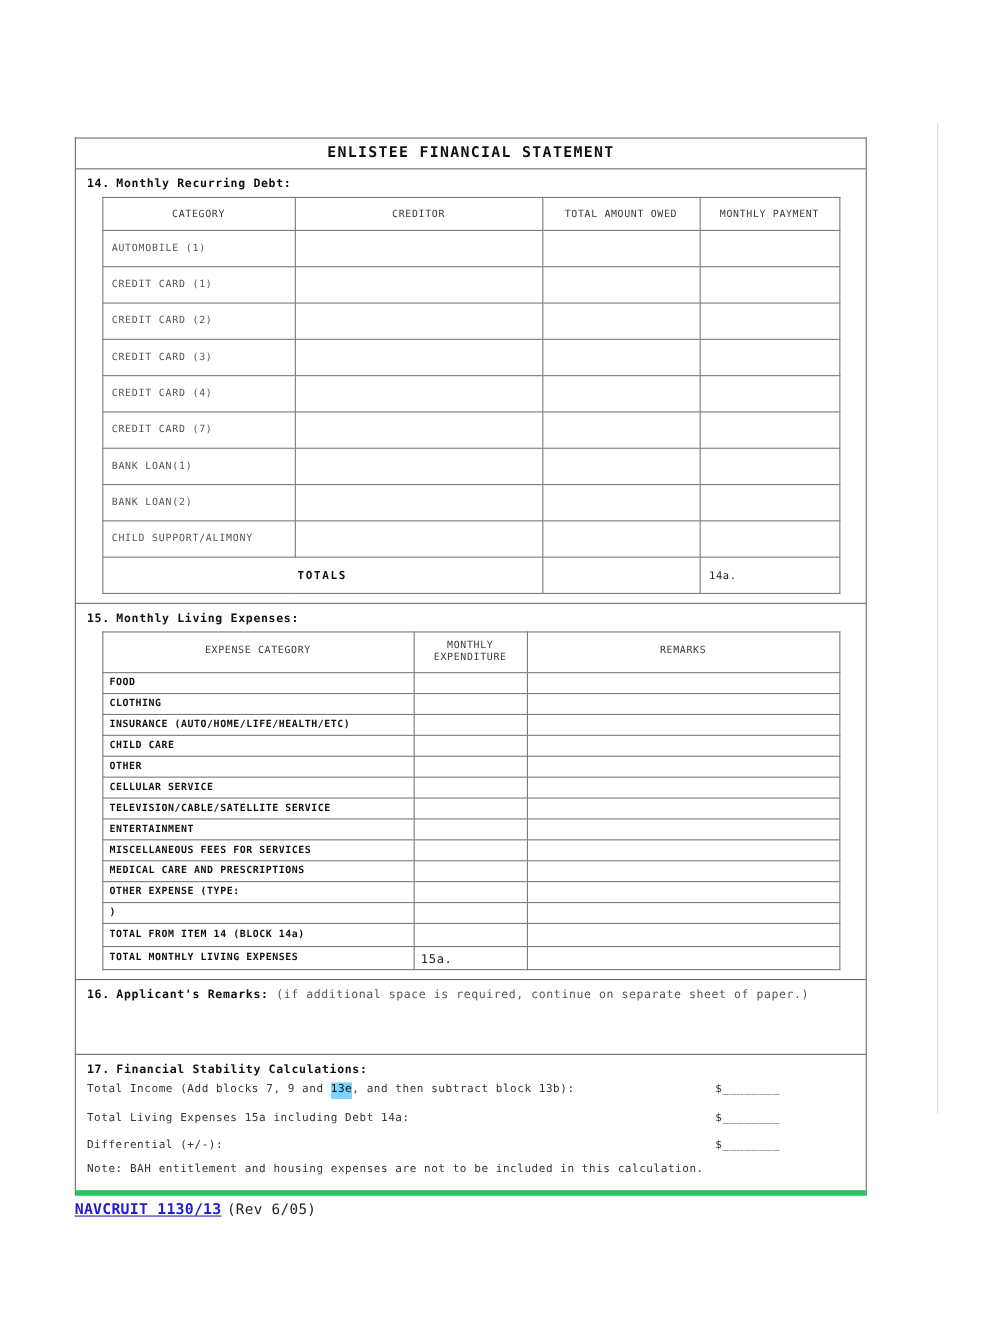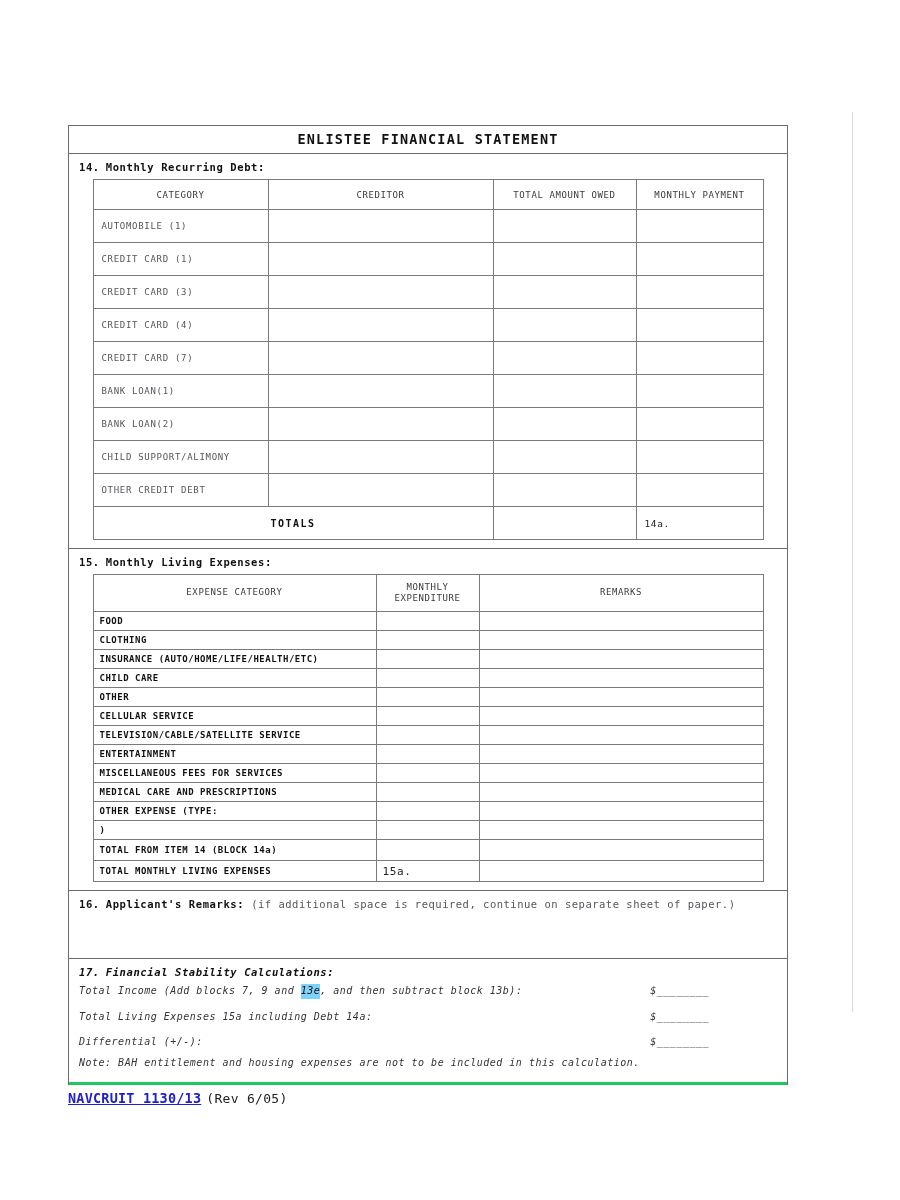--- a/index.html
+++ b/index.html
@@ -181,21 +181,21 @@
     background: #7dd3fc;
     color: #111;
   }
   .calc-note {
     font-size: 10px;
     letter-spacing: 0.5px;
     color: #33333a;
     margin-top: -5px;
     padding-bottom: 2px;
   }
-  .outer-box .section:last-child { border-bottom: 3px solid #22c55e; font-style: italic; }
+  .outer-box .section:last-child { border-bottom: 5px solid #22c55e; }
 
   
   .footer {
     margin-top: 5px;
     font-size: 13px;
     letter-spacing: 0.3px;
     color: #222;
   }
   .footer .formno {
     color: #2020cc;
@@ -248,20 +248,26 @@
               <td class="blank"></td>
               <td class="blank"></td>
             </tr>
             <tr>
               <td class="cat">CREDIT CARD (1)</td>
               <td class="blank"></td>
               <td class="blank"></td>
               <td class="blank"></td>
             </tr>
             <tr>
+              <td class="cat">CREDIT CARD (2)</td>
+              <td class="blank"></td>
+              <td class="blank"></td>
+              <td class="blank"></td>
+            </tr>
+            <tr>
               <td class="cat">CREDIT CARD (3)</td>
               <td class="blank"></td>
               <td class="blank"></td>
               <td class="blank"></td>
             </tr>
             <tr>
               <td class="cat">CREDIT CARD (4)</td>
               <td class="blank"></td>
               <td class="blank"></td>
               <td class="blank"></td>
@@ -279,26 +285,20 @@
               <td class="blank"></td>
             </tr>
             <tr>
               <td class="cat">BANK LOAN(2)</td>
               <td class="blank"></td>
               <td class="blank"></td>
               <td class="blank"></td>
             </tr>
             <tr>
               <td class="cat">CHILD SUPPORT/ALIMONY</td>
-              <td class="blank"></td>
-              <td class="blank"></td>
-              <td class="blank"></td>
-            </tr>
-            <tr>
-              <td class="cat">OTHER CREDIT DEBT</td>
               <td class="blank"></td>
               <td class="blank"></td>
               <td class="blank"></td>
             </tr>
             <tr>
               <td class="totals" colspan="2">TOTALS</td>
               <td class="blank"></td>
               <td class="ref">14a.</td>
             </tr>
           </tbody>

